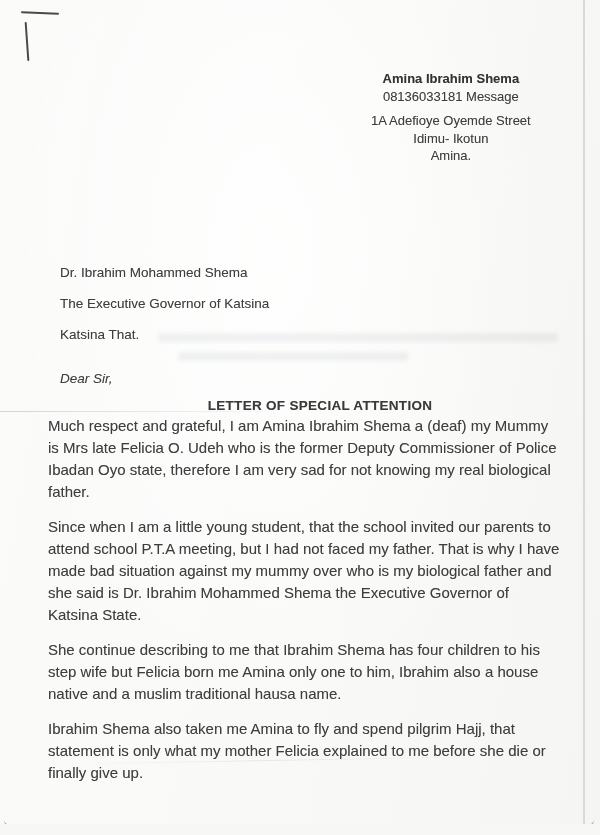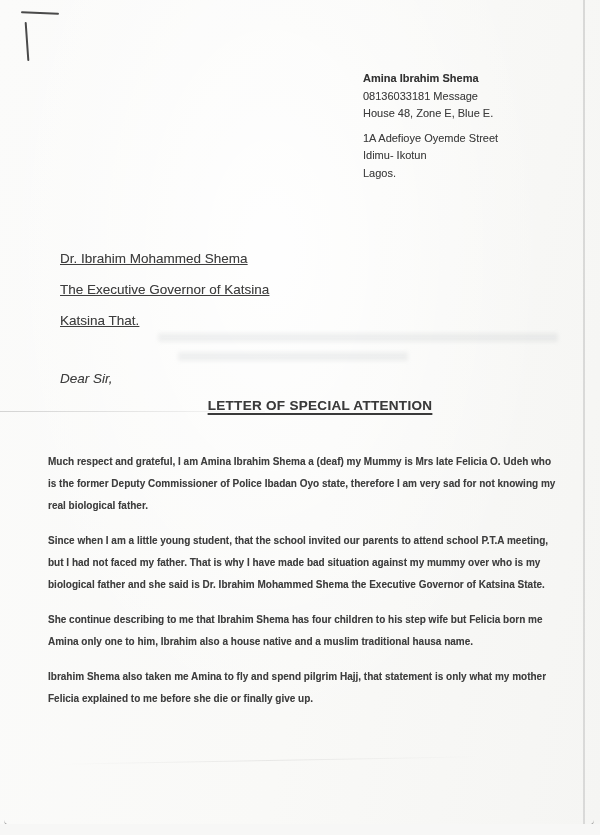--- a/index.html
+++ b/index.html
@@ -80,34 +80,34 @@
     background: rgba(120,125,140,0.10);
     filter: blur(2px);
     border-radius: 2px;
   }
   .smudge-1 { left: 158px; top: 333px; width: 400px; height: 9px; }
   .smudge-2 { left: 178px; top: 352px; width: 230px; height: 9px; }
 
   
   .sender {
     position: absolute;
-    left: 363px;
+    left: 371px;
     top: 70px;
-    font-size: 11px;
+    font-size: 13px;
     line-height: 17.6px;
+    text-align: center;
   }
   .sender .name { font-weight: bold; color: #333; }
   .sender .block-gap { height: 7px; }
 
   .recipient {
     position: absolute;
     left: 60px;
-    top: 250px;
+    top: 264px;
     font-size: 13.5px;
-    text-decoration: underline;
   }
   .recipient div { margin: 0 0 14px 0; line-height: 17px; }
 
   .salutation {
     position: absolute;
     left: 60px;
     top: 371px;
     font-size: 13.5px;
     font-style: italic;
   }
@@ -119,58 +119,55 @@
     width: 100%;
     text-align: center;
     font-size: 13.5px;
     font-weight: bold;
     color: #3a3a3a;
     letter-spacing: 0.3px;
   }
   .subject span {
     display: inline-block;
     margin-left: 40px;
-    text-decoration: underline;
     text-underline-offset: 3px;
     text-decoration-thickness: 1.5px;
   }
 
   .body-text {
     position: absolute;
     left: 48px;
-    top: 451px;
+    top: 415px;
     width: 513px;
-    font-size: 10px;
+    font-size: 15px;
     line-height: 22px;
-    font-weight: bold;
   }
   .body-text p { margin: 0 0 13px 0; }
   .page, .page * { text-shadow: 0 0 0.5px rgba(70,70,70,0.35); }
 </style>
 </head>
 <body>
 
 <div class="page">
 
   <div class="staple-h"></div>
   <div class="staple-v"></div>
   <div class="paper-right-edge"></div>
   <div class="crease-1"></div>
   <div class="crease-2"></div>
   <div class="smudge smudge-1"></div>
   <div class="smudge smudge-2"></div>
 
   <div class="sender">
     <div class="name">Amina Ibrahim Shema</div>
     <div>08136033181 Message</div>
-    <div>House 48, Zone E, Blue E.</div>
     <div class="block-gap"></div>
     <div>1A Adefioye Oyemde Street</div>
     <div>Idimu- Ikotun</div>
-    <div>Lagos.</div>
+    <div>Amina.</div>
   </div>
 
   <div class="recipient">
     <div>Dr. Ibrahim Mohammed Shema</div>
     <div>The Executive Governor of Katsina</div>
     <div>Katsina That.</div>
   </div>
 
   <div class="salutation">Dear Sir,</div>
 

